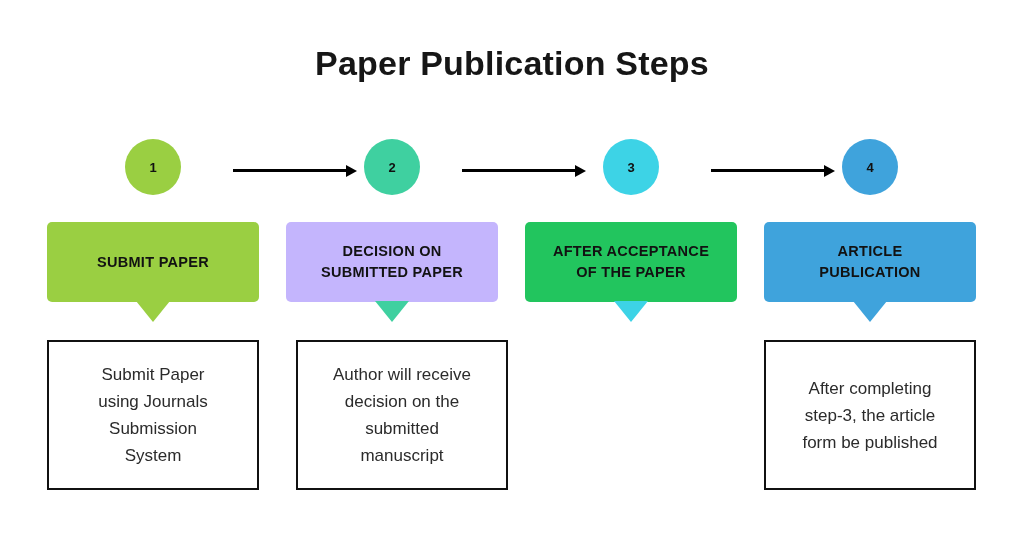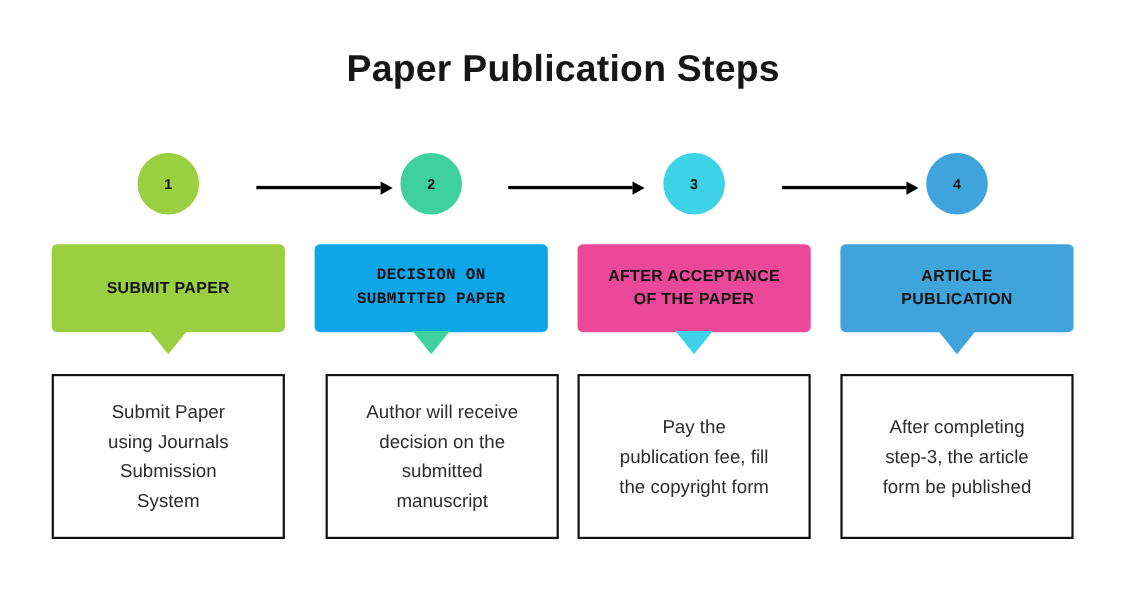--- a/index.html
+++ b/index.html
@@ -189,27 +189,27 @@
       </div>
     </div>
 
   </div>
 
   <div class="banner" style="left: 47px; background: rgb(154, 207, 66);">
     <div class="banner-label">SUBMIT PAPER</div>
   </div>
   <div class="banner-tail" style="left: 136px; border-top: 21px solid rgb(154, 207, 66);"></div>
 
-  <div class="banner" style="left: 286px; background: #0ea5e9; font-family: Liberation Mono, monospace;">
+  <div class="banner" style="left: 286px; background: #c4b5fd;">
     <div class="banner-label">DECISION ON
 SUBMITTED PAPER</div>
   </div>
   <div class="banner-tail" style="left: 375px; border-top: 21px solid rgb(63, 208, 160);"></div>
 
-  <div class="banner" style="left: 525px; background: #ec4899;">
+  <div class="banner" style="left: 525px; background: #22c55e;">
     <div class="banner-label">AFTER ACCEPTANCE
 OF THE PAPER</div>
   </div>
   <div class="banner-tail" style="left: 614px; border-top: 21px solid rgb(61, 211, 230);"></div>
 
   <div class="banner" style="left: 764px; background: rgb(63, 163, 220);">
     <div class="banner-label">ARTICLE
 PUBLICATION</div>
   </div>
   <div class="banner-tail" style="left: 853px; border-top: 21px solid rgb(63, 163, 220);"></div>
@@ -221,25 +221,20 @@
 System</div>
   </div>
 
   <div class="descbox" style="left:296px;">
     <div class="desc-text">Author will receive
 decision on the
 submitted
 manuscript</div>
   </div>
 
-  <div class="descbox" style="left:525px;">
-    <div class="desc-text">Pay the
-publication fee, fill
-the copyright form</div>
-  </div>
 
   <div class="descbox" style="left:764px;">
     <div class="desc-text">After completing
 step-3, the article
 form be published</div>
   </div>
 
 </div>
 
 </body></html>

